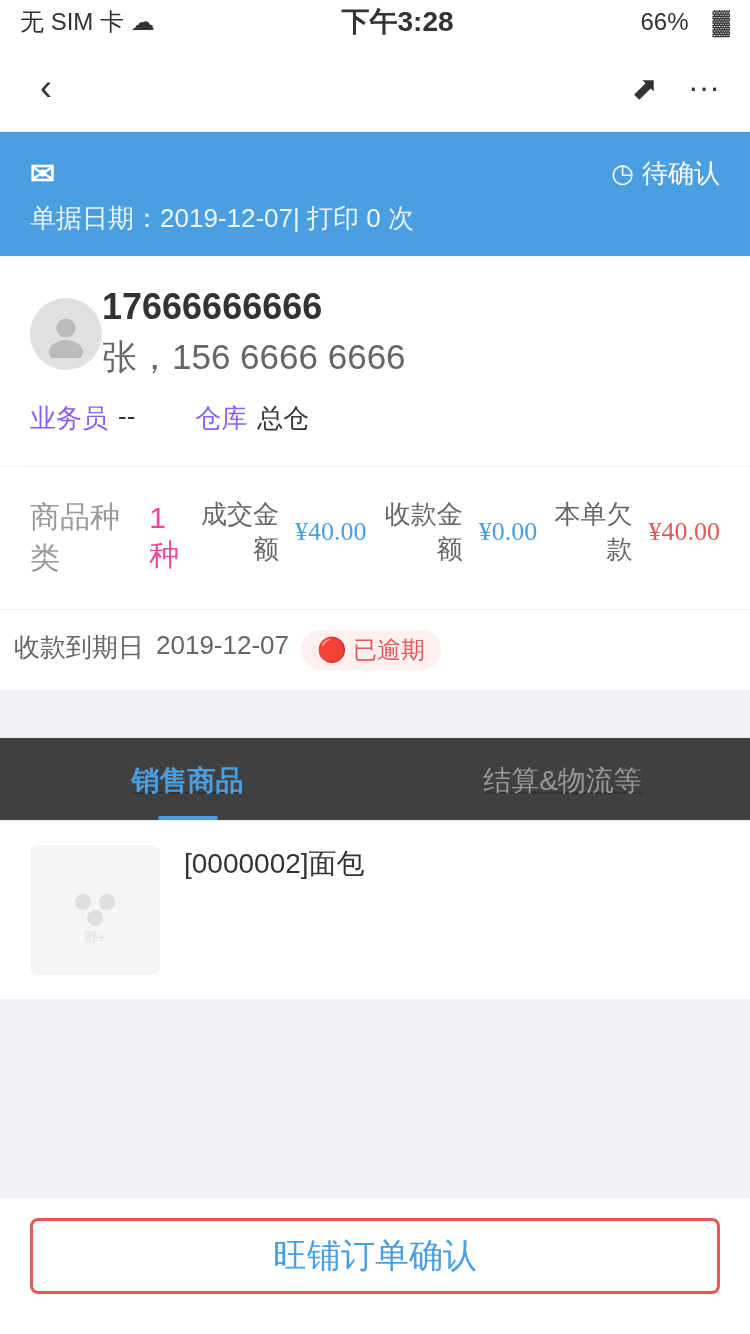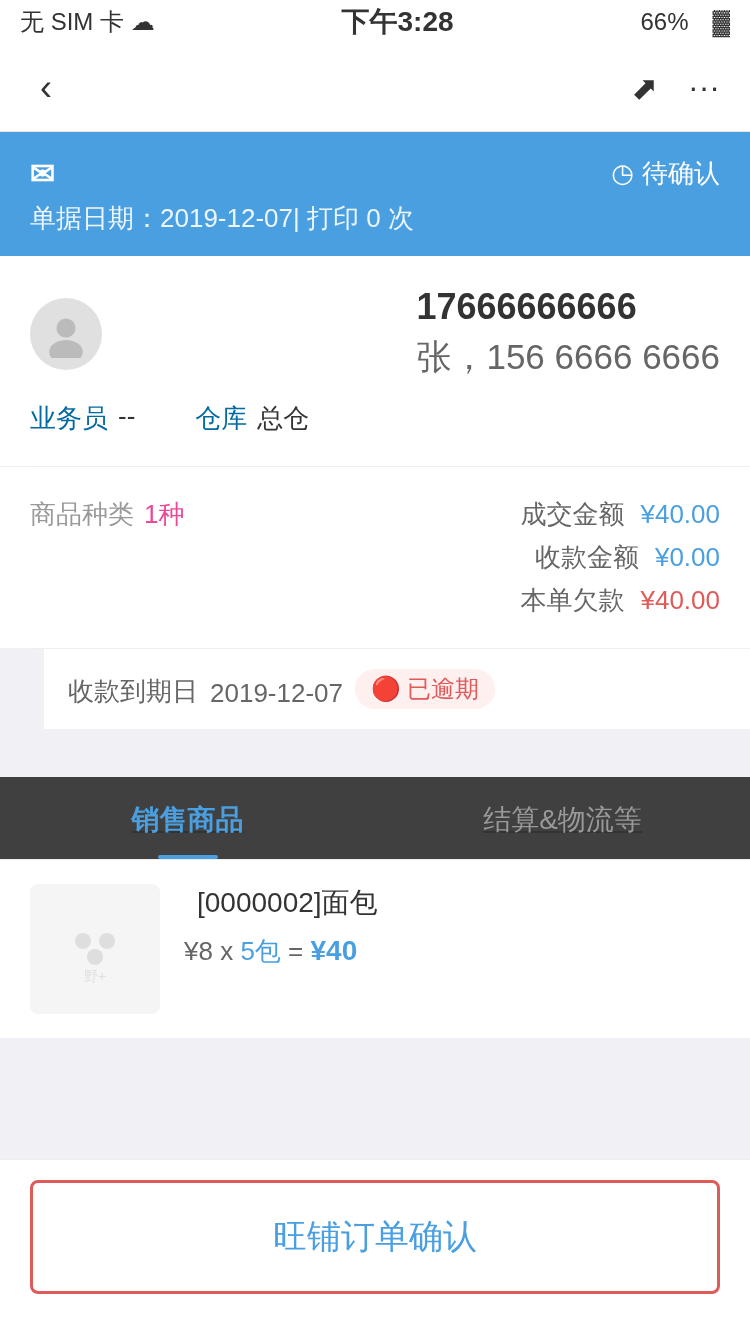--- a/index.html
+++ b/index.html
@@ -100,21 +100,20 @@
 
     
     .customer-section {
       background: #fff;
       padding: 30px;
       margin-top: 0;
     }
     .customer-row {
       display: flex;
       align-items: center;
-      justify-content: space-between;
     }
     .avatar {
       width: 72px;
       height: 72px;
       border-radius: 50%;
       background: #e0e0e0;
       display: flex;
       align-items: center;
       justify-content: center;
       font-size: 36px;
@@ -132,61 +131,60 @@
       margin-top: 6px;
     }
     .customer-meta {
       display: flex;
       gap: 60px;
       margin-top: 20px;
       font-size: 26px;
       color: #666;
     }
     .meta-item { display: flex; gap: 10px; }
-    .meta-label { color: #0369a1; }
+    .meta-label { color: #8b5cf6; }
     .meta-value { color: #333; }
 
     .divider {
       height: 16px;
       background: #f0f0f5;
     }
     .thin-divider {
       height: 1px;
       background: #eee;
       margin: 0 30px;
     }
 
     
     .summary-section {
       background: #fff;
       padding: 30px;
       display: flex;
       justify-content: space-between;
       align-items: flex-start;
     }
-    .summary-left { font-size: 26px; color: #666; }
+    .summary-left { font-size: 30px; color: #666; }
     .summary-left-row { display: flex; gap: 10px; align-items: center; }
     .summary-label { color: #999; }
     .summary-count { color: #ec4899; }
-    .summary-right { display: flex; flex-direction: column; gap: 8px; text-align: right; }
+    .summary-right { display: flex; flex-direction: row; gap: 8px; text-align: right; font-family: Liberation Serif, serif; }
     .summary-item { display: flex; justify-content: flex-end; align-items: center; gap: 16px; font-size: 26px; }
     .summary-item-label { color: #666; }
     .amount-blue { color: #4a9fe0; font-weight: 500; }
     .amount-red { color: #e05a5a; font-weight: 500; }
 
     
     .due-section {
       background: #fff;
-      padding: 20px 24px;
+      padding: 20px 14px;
       font-size: 26px;
       color: #666;
       display: flex;
-      align-items: flex-end;
+      align-items: flex-start;
       gap: 12px;
-      margin-left: 44px;
     }
     .overdue-badge {
       background: #fff0f0;
       color: #e05a5a;
       border-radius: 20px;
       padding: 4px 16px;
       font-size: 24px;
       display: flex;
       align-items: center;
       gap: 6px;
@@ -249,21 +247,20 @@
     .product-thumb svg {
       width: 80px;
       height: 80px;
       opacity: 0.3;
     }
     .product-info { flex: 1; }
     .product-name {
       font-size: 28px;
       color: #333;
       font-weight: 500;
-      margin-left: 13px;
     }
     .product-price {
       font-size: 26px;
       color: #666;
       margin-top: 12px;
     }
     .product-price .qty { color: #4a9fe0; }
     .product-price .total { color: #4a9fe0; font-weight: 600; font-size: 28px; }
 
     
@@ -278,21 +275,21 @@
       position: fixed;
       bottom: 0;
       left: 0;
       width: 750px;
       background: #fff;
       padding: 20px 30px 40px;
       border-top: 1px solid #eee;
     }
     .confirm-btn {
       width: 100%;
-      height: 114px;
+      height: 76px;
       border: 3px solid #e05a5a;
       border-radius: 8px;
       background: #fff;
       color: #4a9fe0;
       font-size: 34px;
       font-weight: 500;
       cursor: pointer;
       display: flex;
       align-items: center;
       justify-content: center;
@@ -420,23 +417,20 @@
           <circle cx="28" cy="32" r="8" fill="#aaa"></circle>
           <circle cx="52" cy="32" r="8" fill="#aaa"></circle>
           <circle cx="40" cy="48" r="8" fill="#aaa"></circle>
           <text x="40" y="72" text-anchor="middle" font-size="14" fill="#aaa">野+</text>
         </svg>
       </div>
       <div class="product-info">
         <div class="product-name">
           <span>[0000002]</span><span>面包</span>
         </div>
-        <div class="product-price">
-          <span>¥8 x </span><span class="qty">5包</span><span> = </span><span class="total">¥40</span>
-        </div>
       </div>
     </div>
   </div>
 
   <div class="bottom-spacer"></div>
 </div>
 
 <div class="bottom-bar">
   <button class="confirm-btn">旺铺订单确认</button>
 </div>

